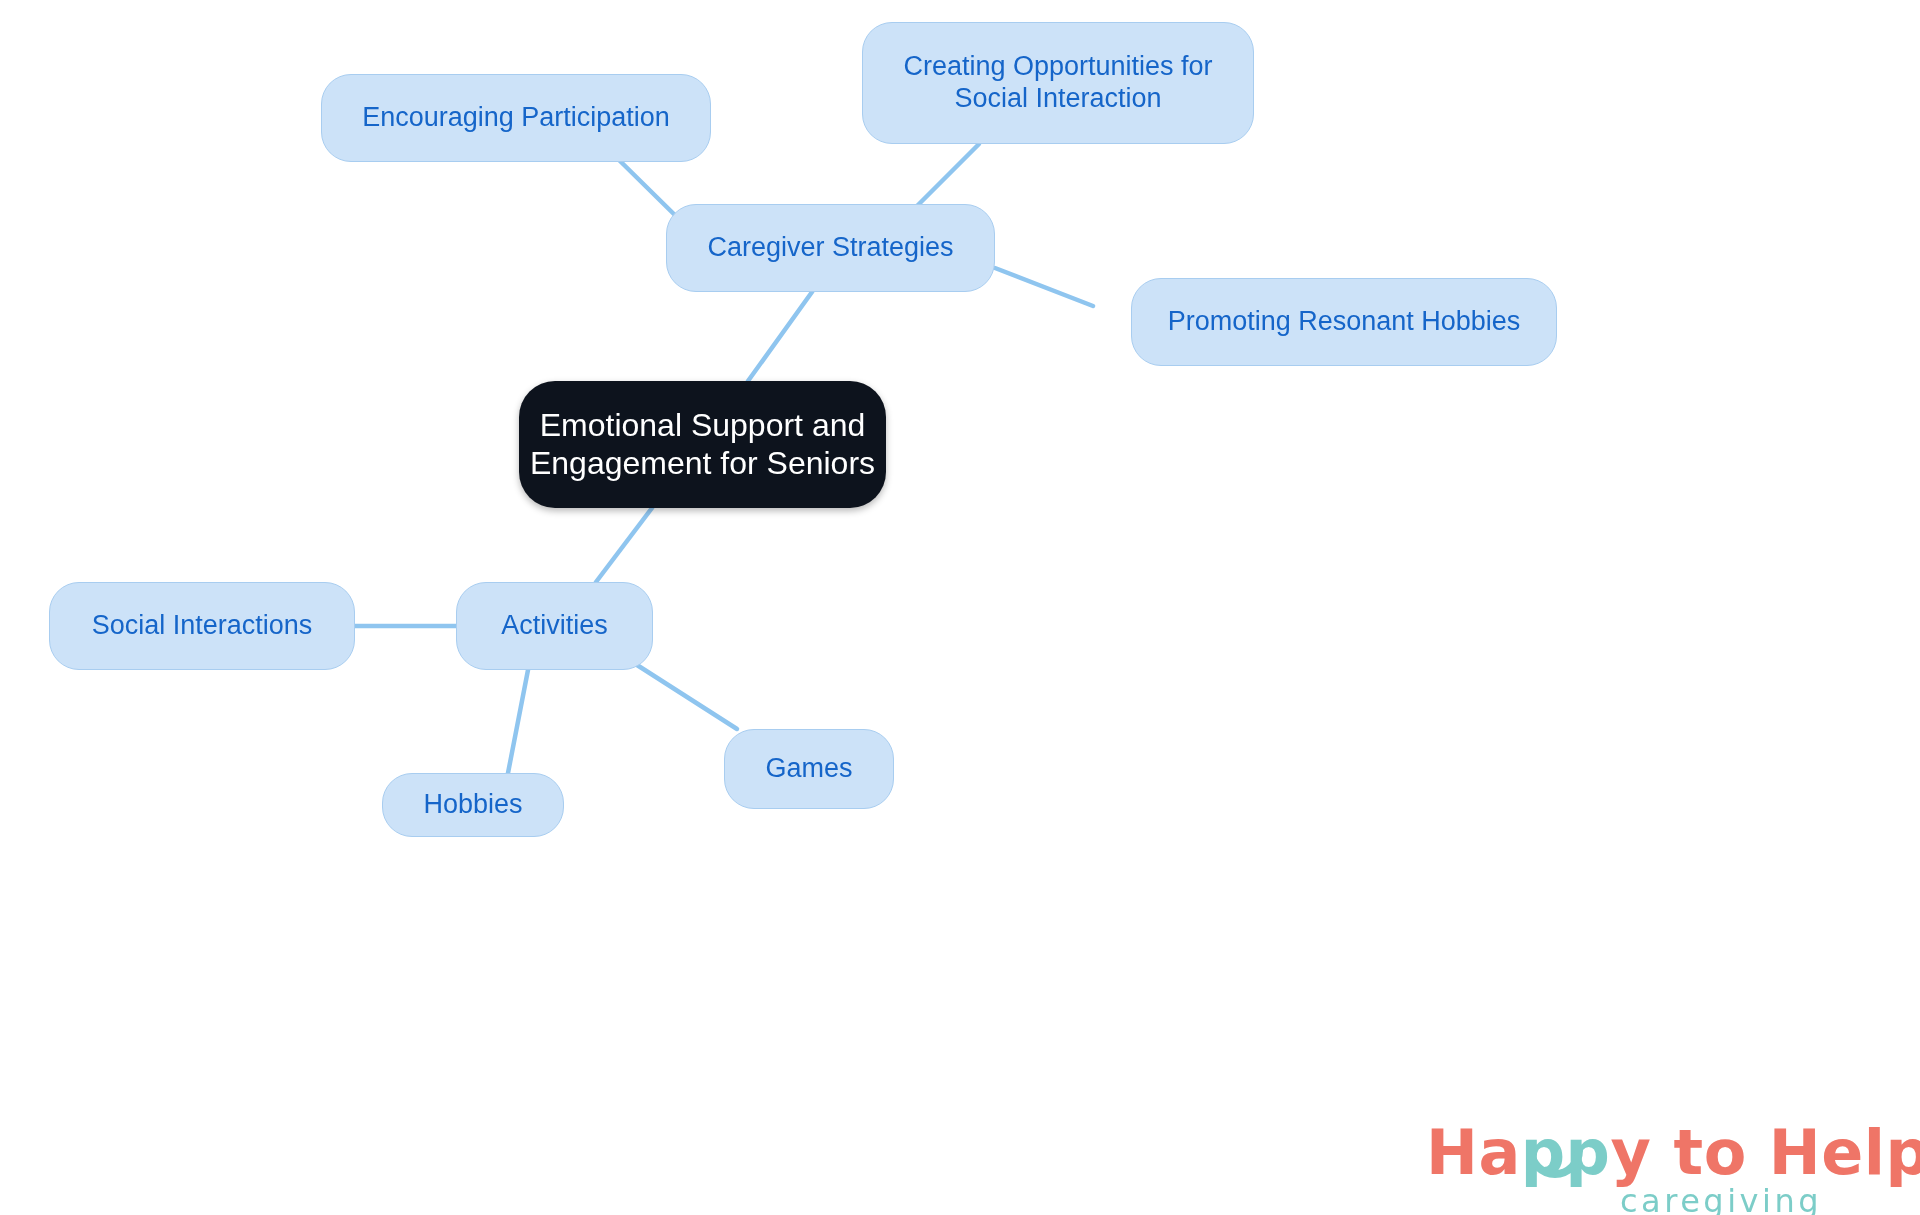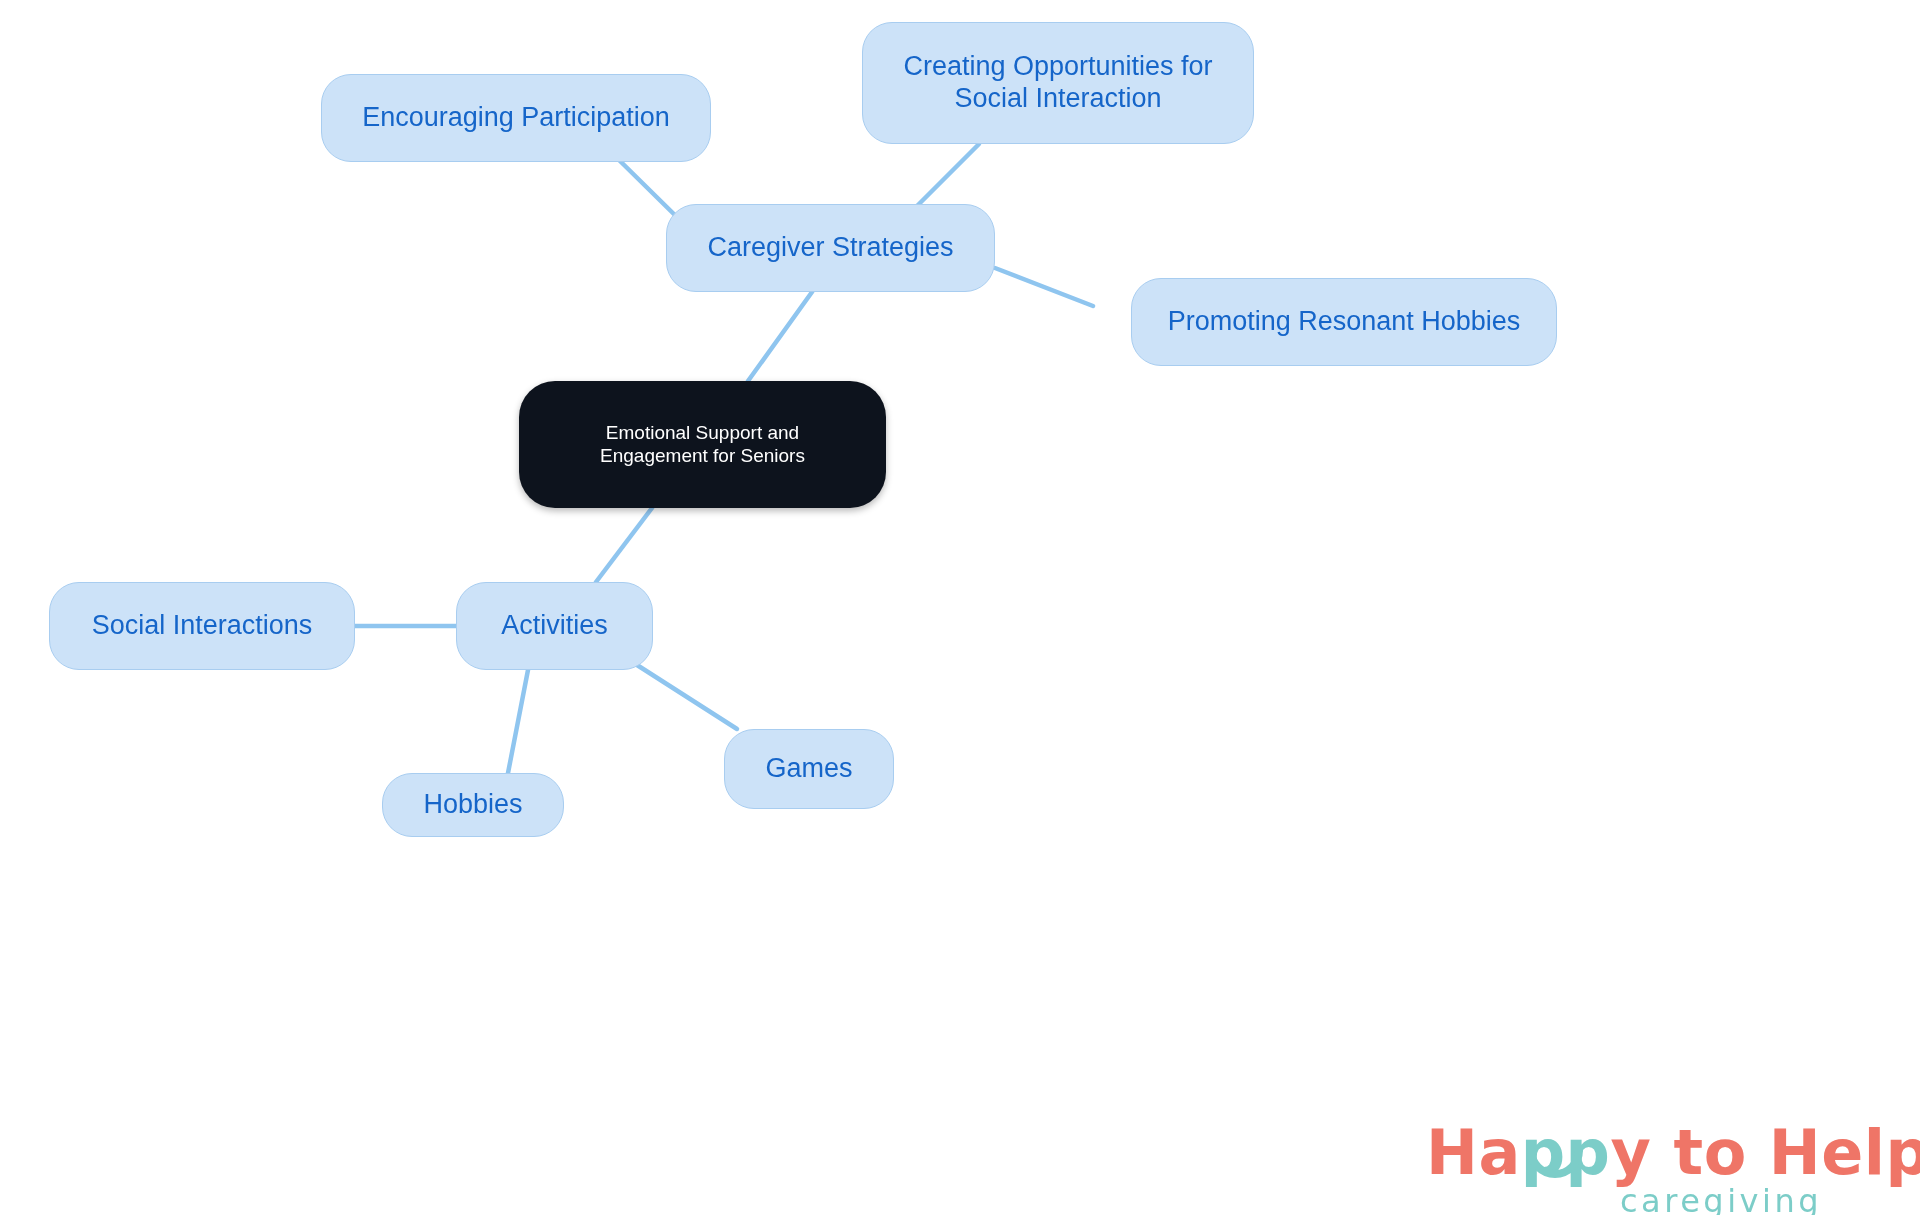--- a/index.html
+++ b/index.html
@@ -40,21 +40,21 @@
     background: #cce2f8;
     border: 1.6px solid #a8cdf0;
     color: #1565c9;
     border-radius: 30px;
     font-size: 27px;
   }
   .node.root {
     background: #0d131d;
     color: #ffffff;
     border-radius: 36px;
-    font-size: 19px;
+    font-size: 32px;
     box-shadow: 0 3px 7px rgba(0,0,0,0.28);
   }
   
   #node-root              { left: 519px; top: 381px;  width: 367px; height: 127px; }
   #node-caregiver         { left: 666px; top: 204px;  width: 329px; height: 88px;  }
   #node-encouraging       { left: 321px; top: 74px;   width: 390px; height: 88px;  }
   #node-creating          { left: 862px; top: 22px;   width: 392px; height: 122px; }
   #node-promoting         { left: 1131px; top: 278px; width: 426px; height: 88px;  }
   #node-activities        { left: 456px; top: 582px;  width: 197px; height: 88px;  }
   #node-social            { left: 49px;  top: 582px;  width: 306px; height: 88px;  }

